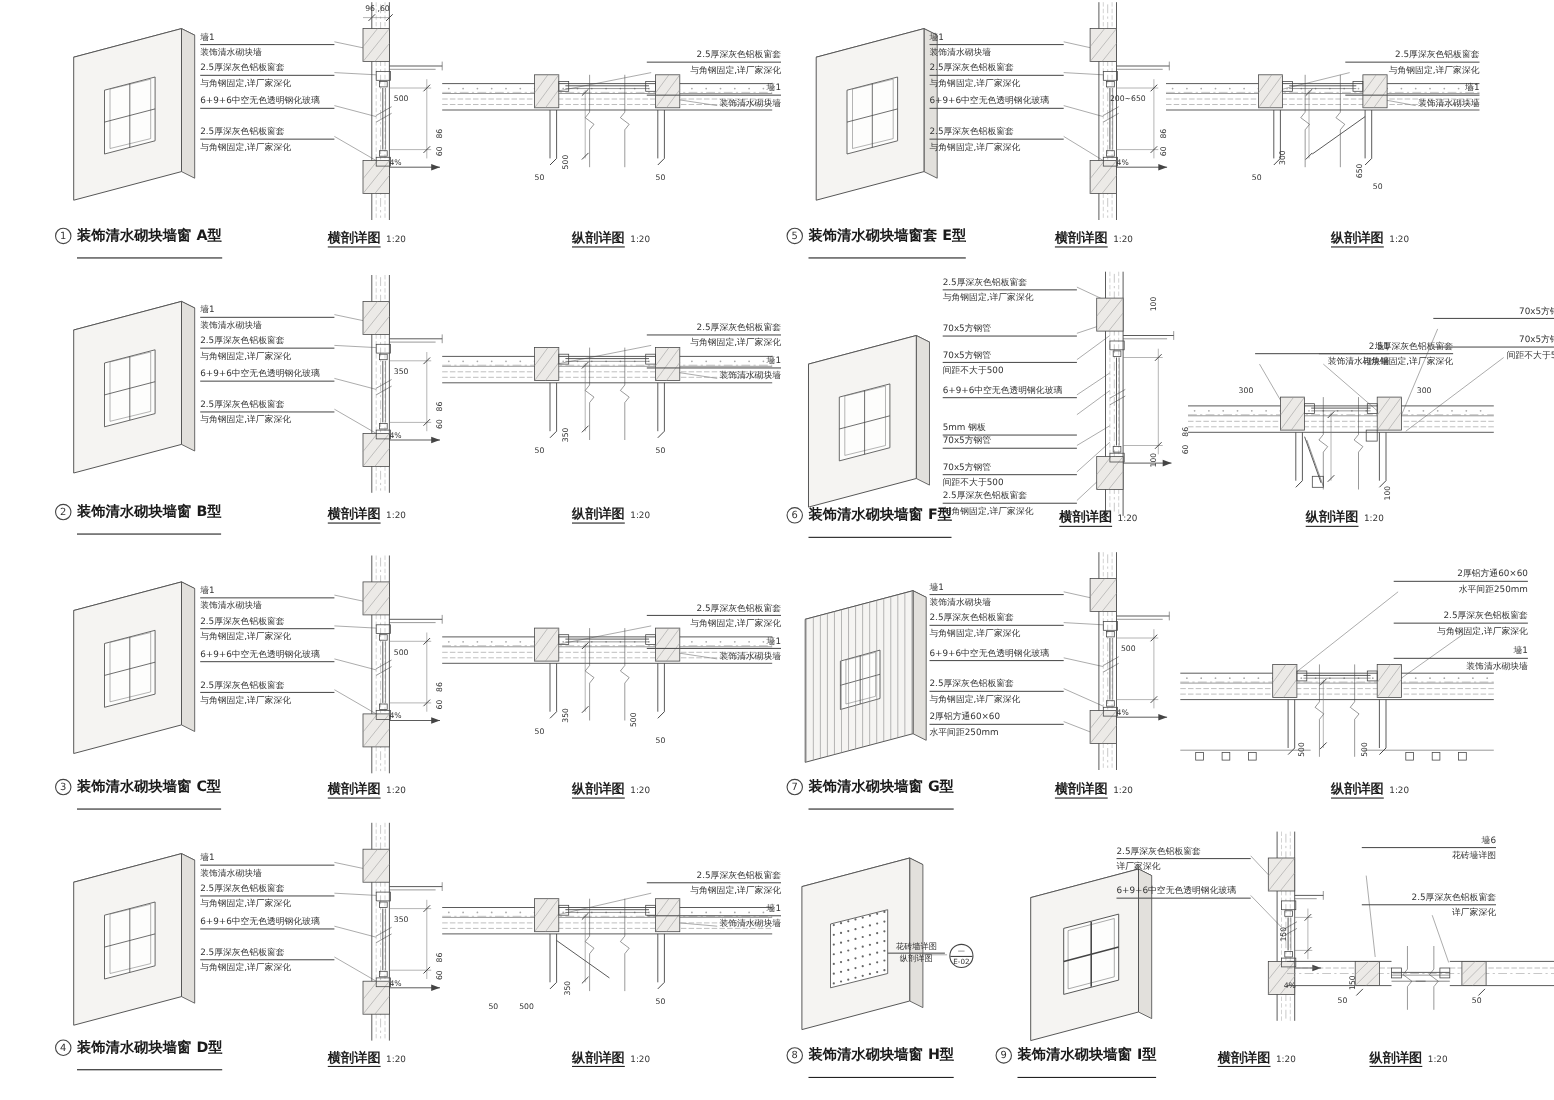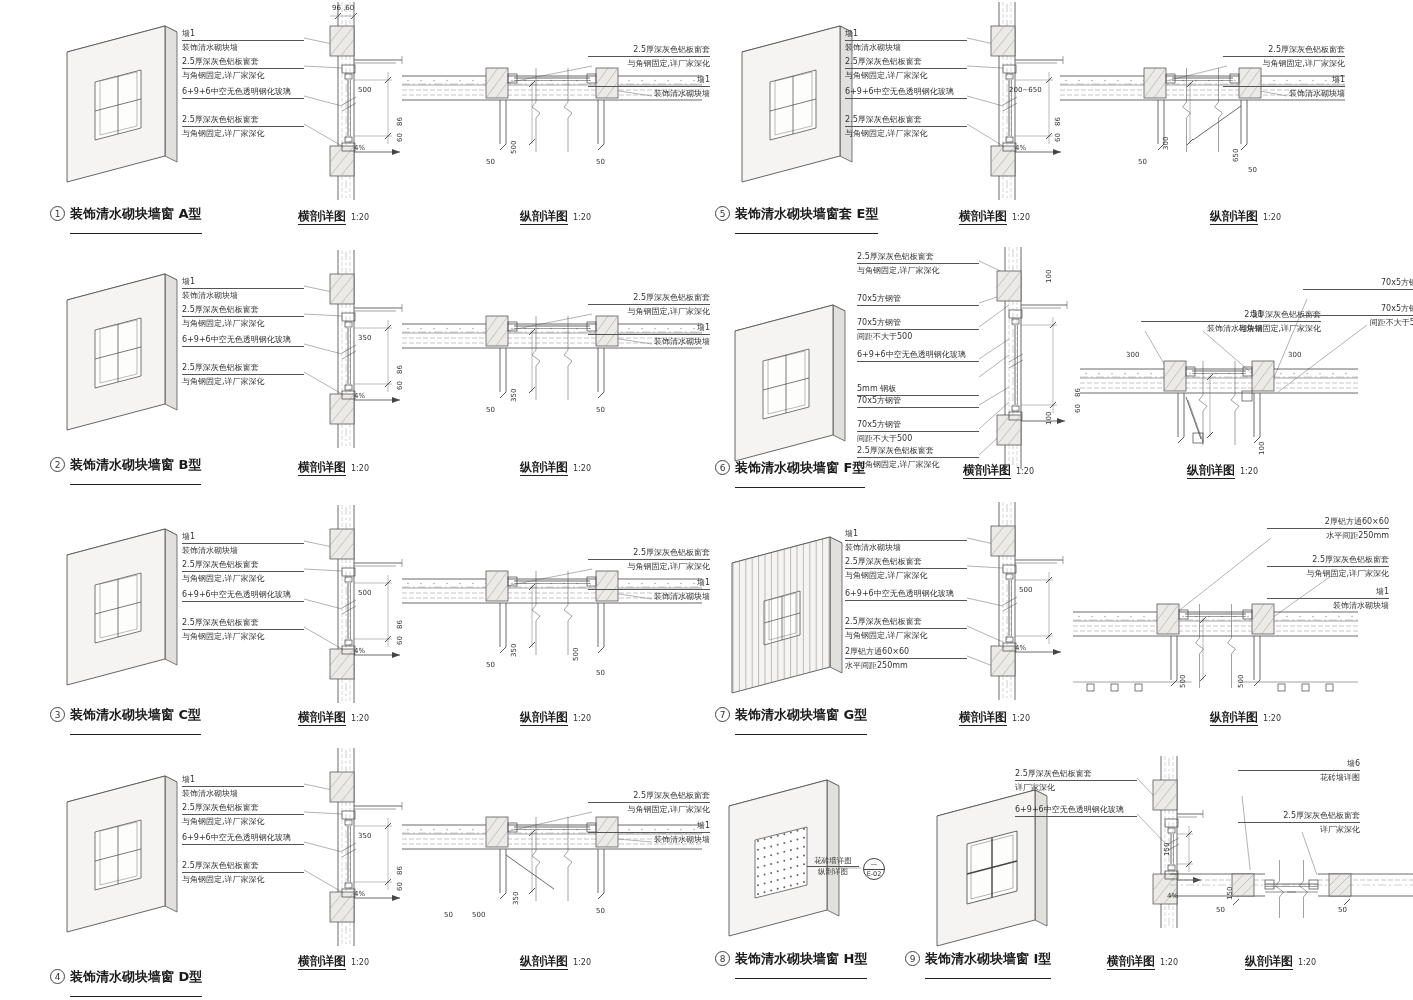--- a/index.html
+++ b/index.html
@@ -1091,21 +1091,21 @@
       </div>
       <div class="sec-wrap" style="position: absolute; left: 480px; top: 202px;"><span class="sec-title">纵剖详图</span><span class="scale">1:20</span></div>
       <div class="lbl lblr" style="position: absolute; left: 548px; top: 42px;">
         <span class="l1">2.5厚深灰色铝板窗套</span>
         <span class="l2">与角钢固定,详厂家深化</span>
       </div>
       <div class="lbl lblr" style="position: absolute; left: 548px; top: 72px;">
         <span class="l1">墙1</span>
         <span class="l2">装饰清水砌块墙</span>
       </div>
-      <div class="ptitle" style="position: absolute; left: 10px; top: 220px;"><span class="num">4</span><span class="t">装饰清水砌块墙窗 D型</span></div>
+      <div class="ptitle" style="position: absolute; left: 10px; top: 195px;"><span class="num">4</span><span class="t">装饰清水砌块墙窗 D型</span></div>
     </div>
     <div class="panel" style="position: absolute; left: 705px; top: 748px; width: 200px; height: 246px;">
       <svg width="200" height="246" viewBox="0 0 200 246" style="left: 0px; top: 0px;">
         <line x1="97" y1="122" x2="100" y2="120" stroke="#666" stroke-width="0.5"></line>
         <line x1="100" y1="120" x2="156" y2="120" stroke="#666" stroke-width="0.5"></line>
       </svg>
       <svg width="140" height="170" viewBox="0 0 140 170" style="left: 12px; top: 22px;">
         <polygon points="12,36 110,10 122,16 24,42" fill="#ECEAE6" stroke="#555" stroke-width="0.8"></polygon>
         <polygon points="110,10 122,16 122,146 110,140" fill="#E2E0DC" stroke="#555" stroke-width="0.8"></polygon>
         <polygon points="12,36 110,10 110,140 12,166" fill="#F5F4F2" stroke="#555" stroke-width="0.9"></polygon>

